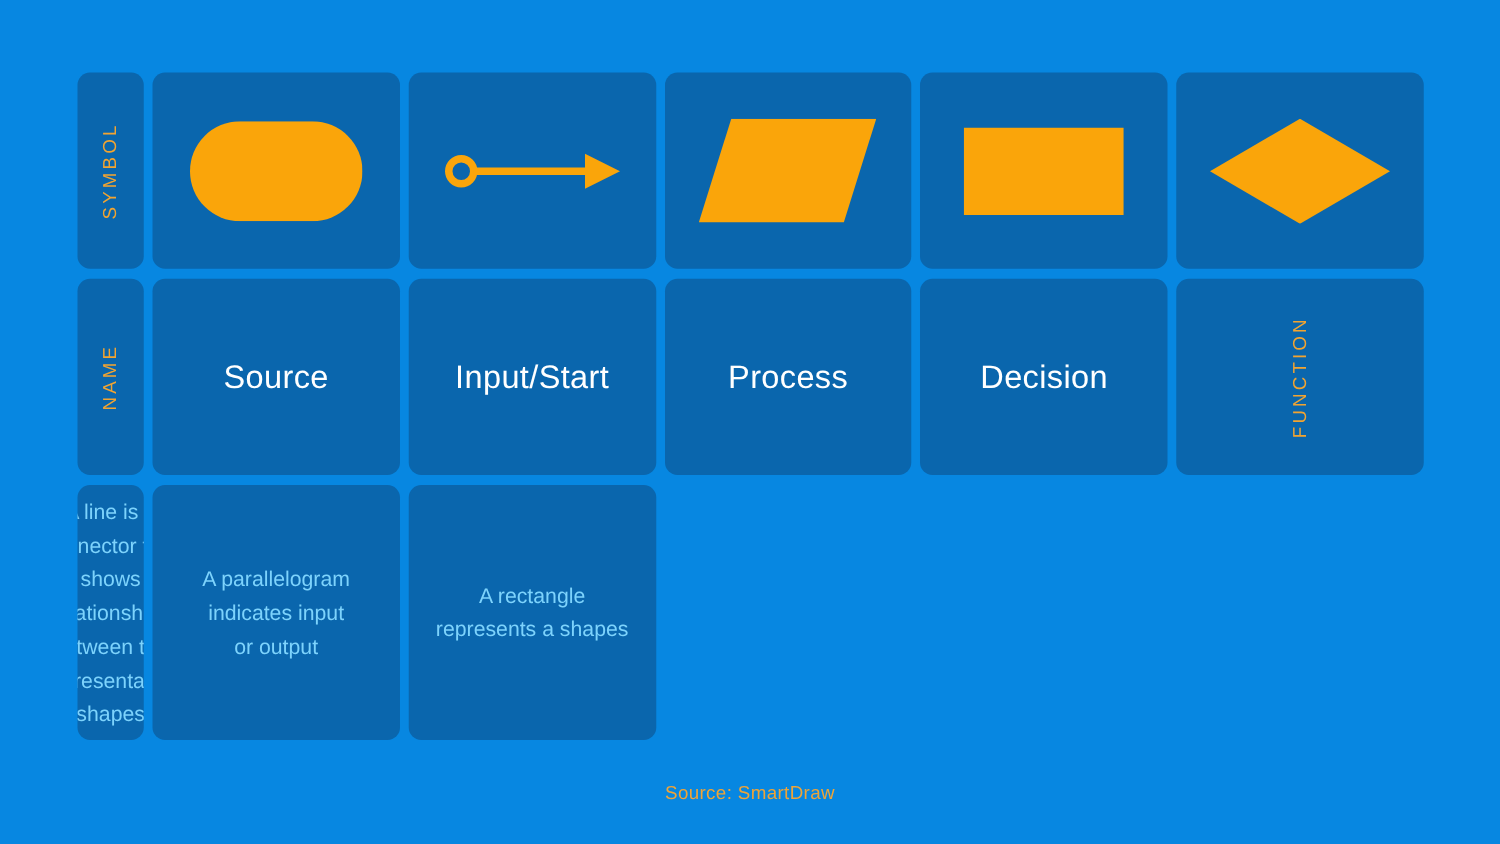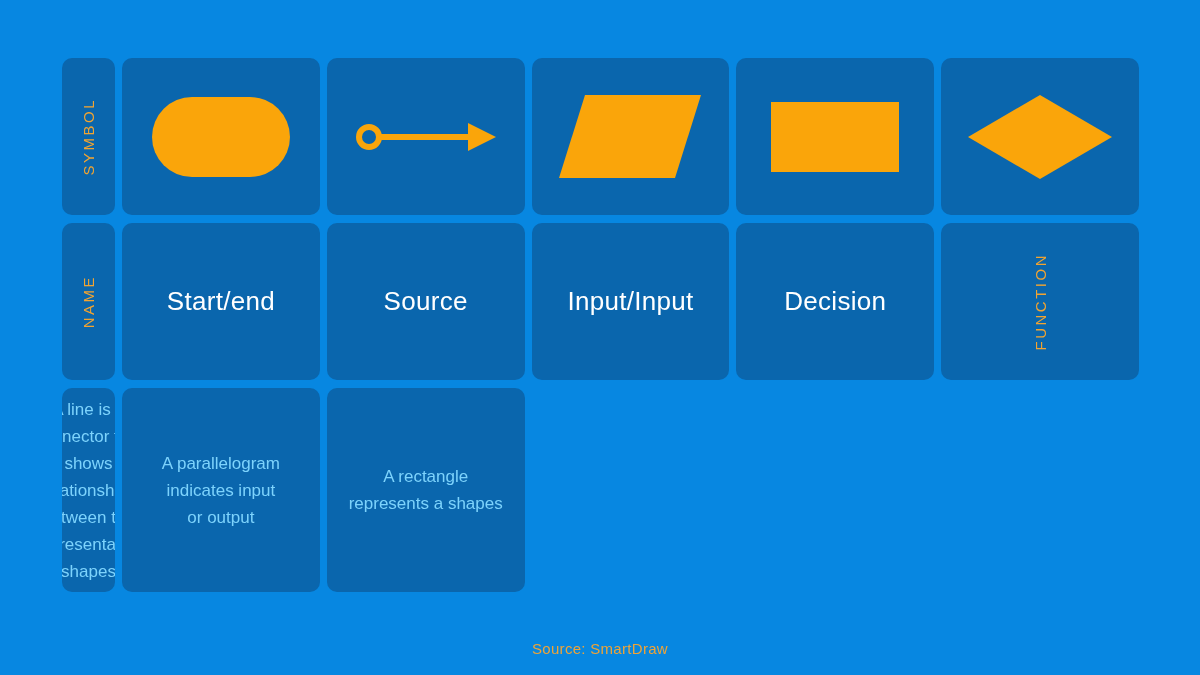--- a/index.html
+++ b/index.html
@@ -53,21 +53,21 @@
     line-height: 27px;
     text-align: center;
     white-space: pre-line;
     padding: 0 10px;
   }
   .shape-fill { fill: #FAA50A; }
   .shape-stroke { stroke: #FAA50A; fill: none; }
   .source {
     position: absolute;
     left: 0;
-    top: 640px;
+    top: 626px;
     width: 1200px;
     text-align: center;
     color: #EFA437;
     font-size: 15px;
     letter-spacing: 0.3px;
   }
 </style>
 </head>
 <body>
 
@@ -101,27 +101,27 @@
   <div class="cell">
     <svg width="144" height="84" viewBox="0 0 144 84">
       <polygon points="72,0 144,42 72,84 0,42" class="shape-fill"></polygon>
     </svg>
   </div>
 
   <div class="cell">
     <span class="vtext">NAME</span>
   </div>
   <div class="cell">
-    <span class="name">Start/end</span>
-  </div>
-  <div class="cell">
     <span class="name">Source</span>
   </div>
   <div class="cell">
-    <span class="name">Input/Input</span>
+    <span class="name">Input/Start</span>
+  </div>
+  <div class="cell">
+    <span class="name">Process</span>
   </div>
   <div class="cell">
     <span class="name">Decision</span>
   </div>
 
   <div class="cell">
     <span class="vtext">FUNCTION</span>
   </div>
   <div class="cell">
     <span class="func">A line is a

